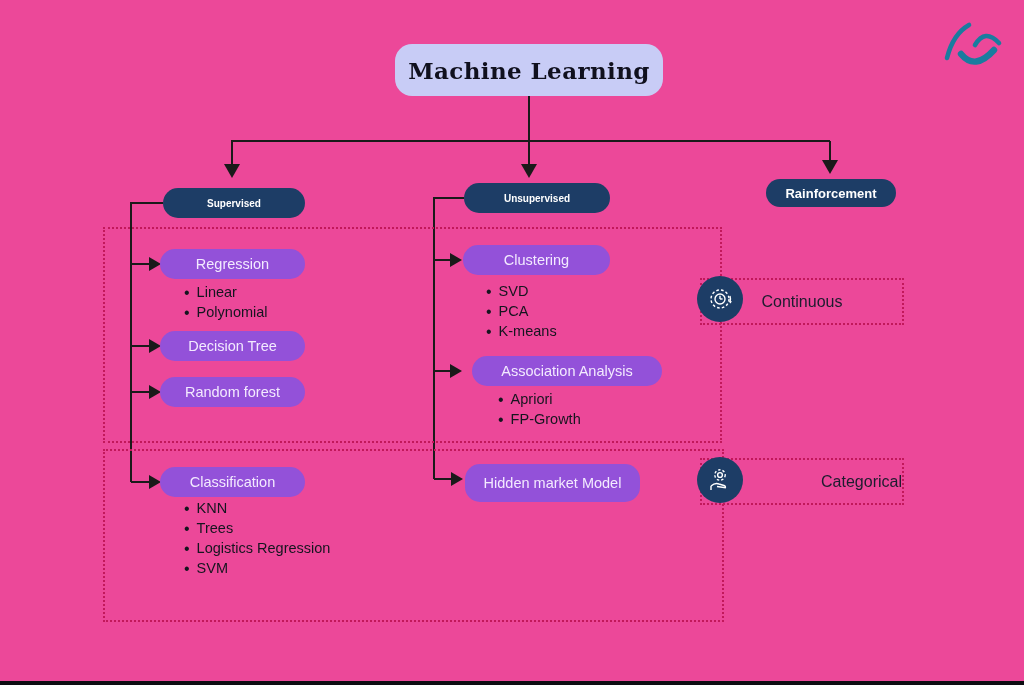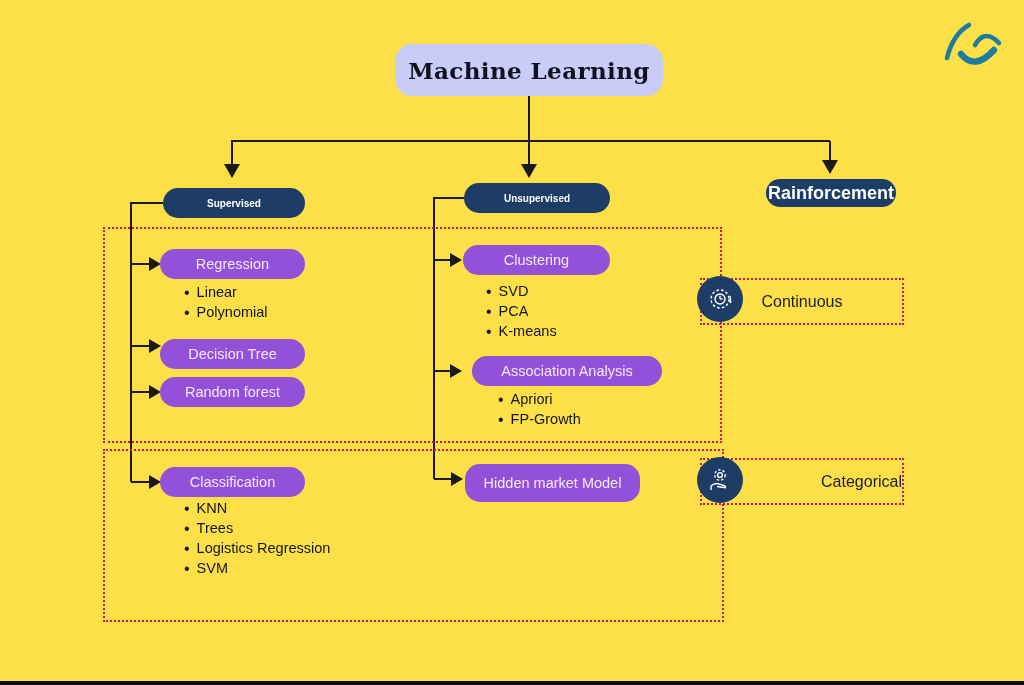--- a/index.html
+++ b/index.html
@@ -1,49 +1,49 @@
 <!DOCTYPE html>
 <html><head>
 <meta charset="utf-8">
 <style>
   html,body{margin:0;padding:0;}
   body{font-family:"Liberation Sans",sans-serif;}
   #canvas{
     position:relative;width:1024px;height:685px;overflow:hidden;
-    background:#fde047;
+    background:#ec4899;
   }
   #bottom-bar{position:absolute;left:0;bottom:0;width:100%;height:4px;background:#0d0d12;}
 
   
   #title-box{
     position:absolute;left:395px;top:44px;width:268px;height:52px;
     background:#c8ccf6;border-radius:17px;
     display:flex;align-items:center;justify-content:center;
     font-family:"DejaVu Serif","Liberation Serif",serif;
     font-size:23px;font-weight:700;color:#10101e;letter-spacing:.4px;
   }
 
   
   .navy-pill{
     position:absolute;background:#1d3d66;color:#ffffff;border-radius:15px;
     display:flex;align-items:center;justify-content:center;
     font-size:10px;font-weight:700;z-index:2;
   }
   #pill-supervised{left:163px;top:188px;width:142px;height:30px;}
   #pill-unsupervised{left:464px;top:183px;width:146px;height:30px;}
-  #pill-rainforcement{left:766px;top:179px;width:130px;height:28px;font-size:18px;}
+  #pill-rainforcement{left:766px;top:179px;width:130px;height:28px;font-size:13px;}
 
   
   .purple-pill{
     position:absolute;background:#9351d9;color:#f3eaff;border-radius:15px;
     display:flex;align-items:center;justify-content:center;
     font-size:14.5px;font-weight:400;z-index:2;
   }
   #pill-regression{left:160px;top:249px;width:145px;height:30px;}
-  #pill-decision-tree{left:160px;top:331px;width:145px;height:30px;margin-top:8px;}
+  #pill-decision-tree{left:160px;top:331px;width:145px;height:30px;}
   #pill-random-forest{left:160px;top:377px;width:145px;height:30px;}
   #pill-classification{left:160px;top:467px;width:145px;height:30px;}
   #pill-clustering{left:463px;top:245px;width:147px;height:30px;}
   #pill-association{left:472px;top:356px;width:190px;height:30px;}
   #pill-hidden-market{left:465px;top:464px;width:175px;height:38px;}
 
   
   .bullets{position:absolute;margin:0;padding:0;list-style:none;
     font-size:14.5px;color:#15151f;z-index:2;}
   .bullets li{line-height:20px;}

